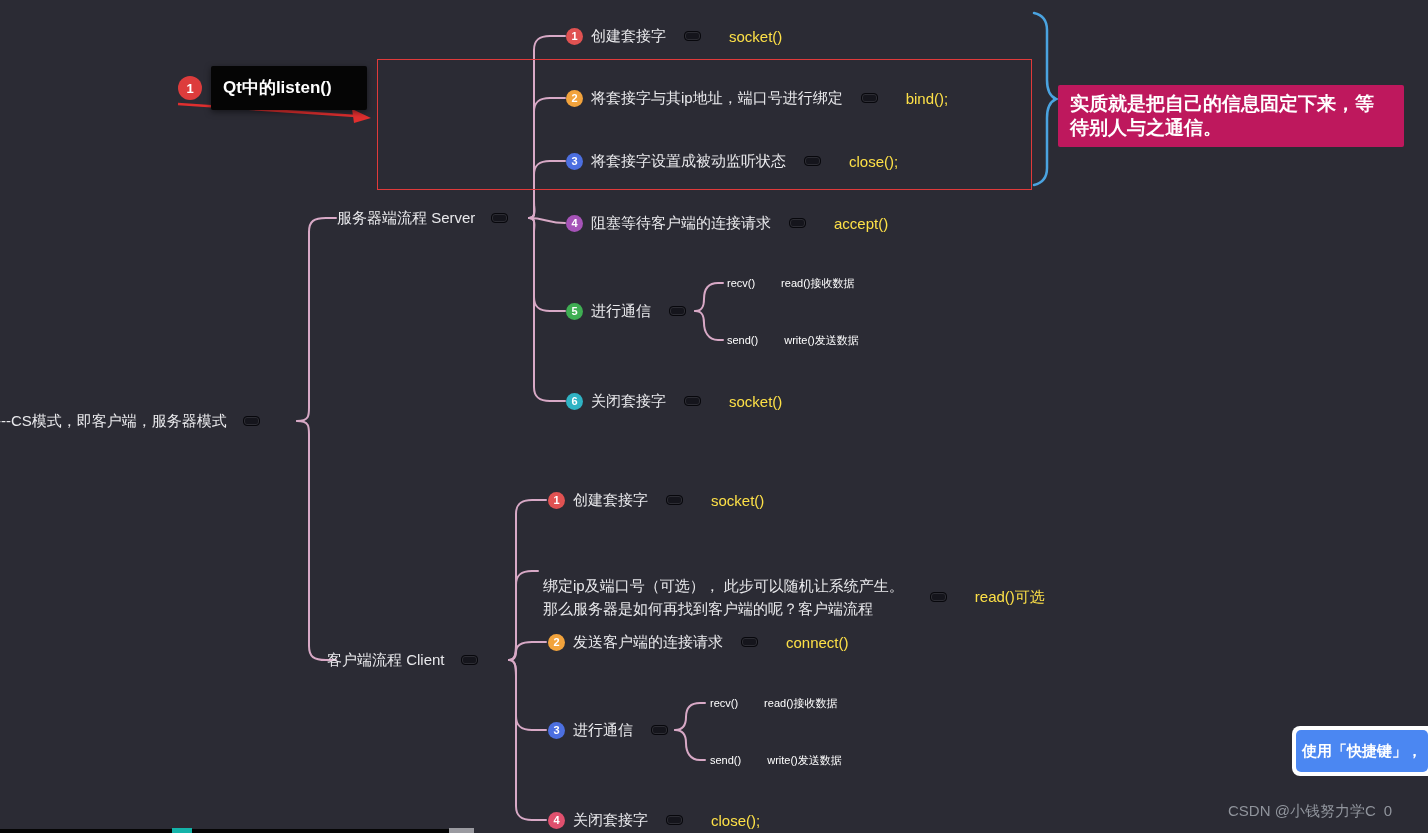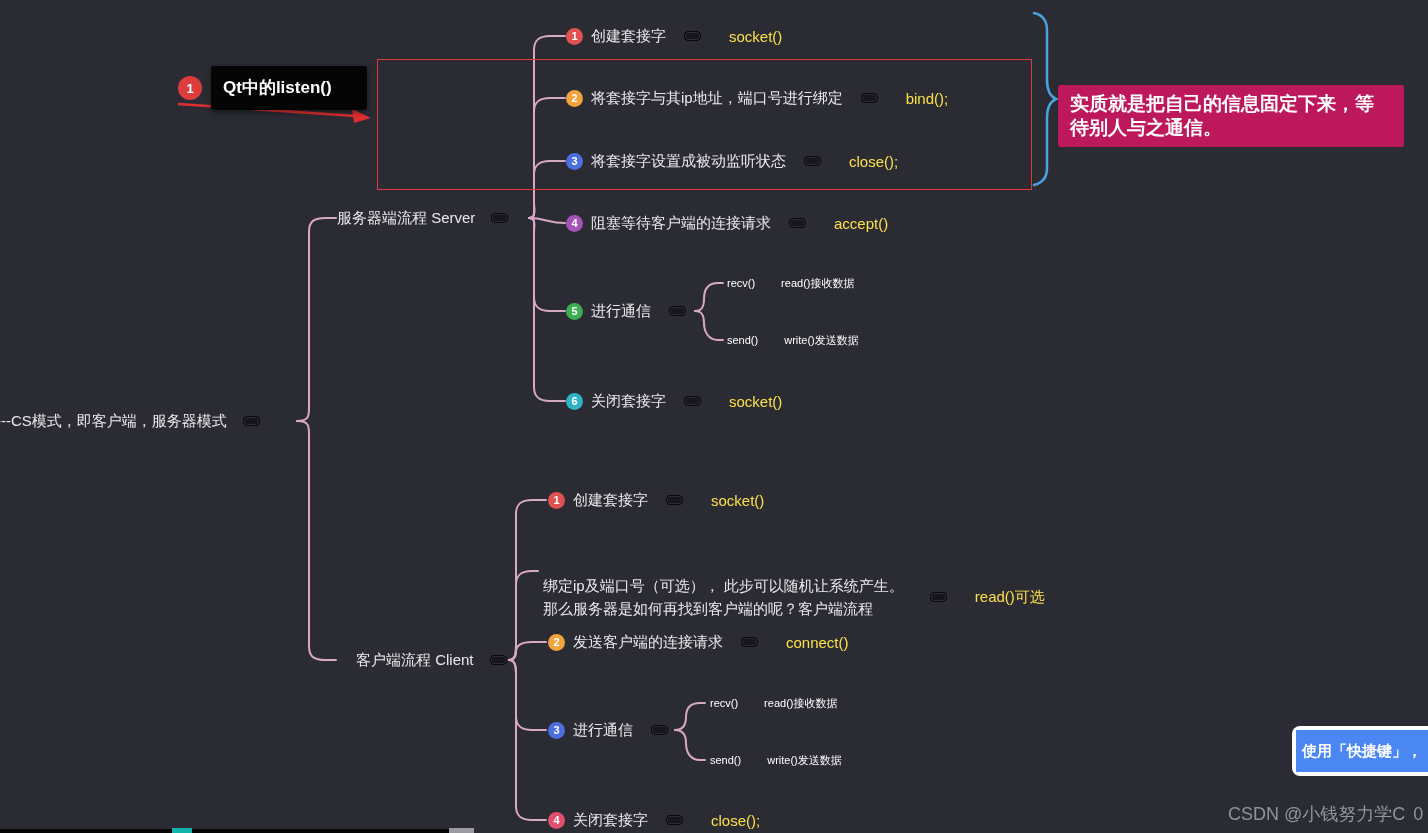--- a/index.html
+++ b/index.html
@@ -50,26 +50,26 @@
     position:absolute;left:1058px;top:85px;width:346px;box-sizing:border-box;
     padding:7px 12px;background:#be185d;border-radius:2px;color:#ffffff;
     font-size:19px;font-weight:bold;line-height:24px;z-index:6;
   }
   .shortcut-outer{
     position:absolute;left:1292px;top:726px;width:140px;height:50px;
     background:#ffffff;border-radius:8px 0 0 8px;padding:4px;box-sizing:border-box;
     z-index:6;
   }
   .shortcut-inner{
-    width:100%;height:100%;background:#4b87f2;border-radius:0;
+    width:100%;height:100%;background:#4b87f2;border-radius:5px;
     display:flex;align-items:center;justify-content:center;
     color:#fff;font-size:15px;font-weight:bold;white-space:nowrap;overflow:hidden;
   }
   .watermark{
-    position:absolute;left:1228px;top:802px;font-size:18px;color:#90949c;
+    position:absolute;left:1228px;top:802px;font-size:15px;color:#90949c;
     white-space:nowrap;z-index:6;
   }
   .wm-suffix{margin-left:8px;color:#90949c;}
   .bar-black{position:absolute;left:0;top:829px;width:472px;height:4px;background:#050505;z-index:4;}
   .bar-teal{position:absolute;left:172px;top:828px;width:20px;height:5px;background:#14b3a9;z-index:5;}
   .bar-gray{position:absolute;left:449px;top:828px;width:25px;height:5px;background:#9a9aa0;z-index:5;}
 </style>
 </head>
 <body>
 
@@ -168,21 +168,21 @@
     <span>write()发送数据</span>
   </div>
 
   <div class="row" style="left:566px;top:390px;">
     <span class="badge" style="background-color: rgb(47, 179, 196);">6</span>
     <span class="ntext">关闭套接字</span>
     <span class="pill"></span>
     <span class="code">socket()</span>
   </div>
 
-  <div class="row" style="left:356px;top:649px;text-align:center;">
+  <div class="row" style="left:327px;top:649px;text-align:center;">
     <span class="ntext">客户端流程 Client</span>
     <span class="pill" style="margin-left:16px;"></span>
   </div>
 
   <div class="row" style="left:548px;top:489px;">
     <span class="badge" style="background-color: rgb(224, 82, 82);">1</span>
     <span class="ntext">创建套接字</span>
     <span class="pill"></span>
     <span class="code">socket()</span>
   </div>

